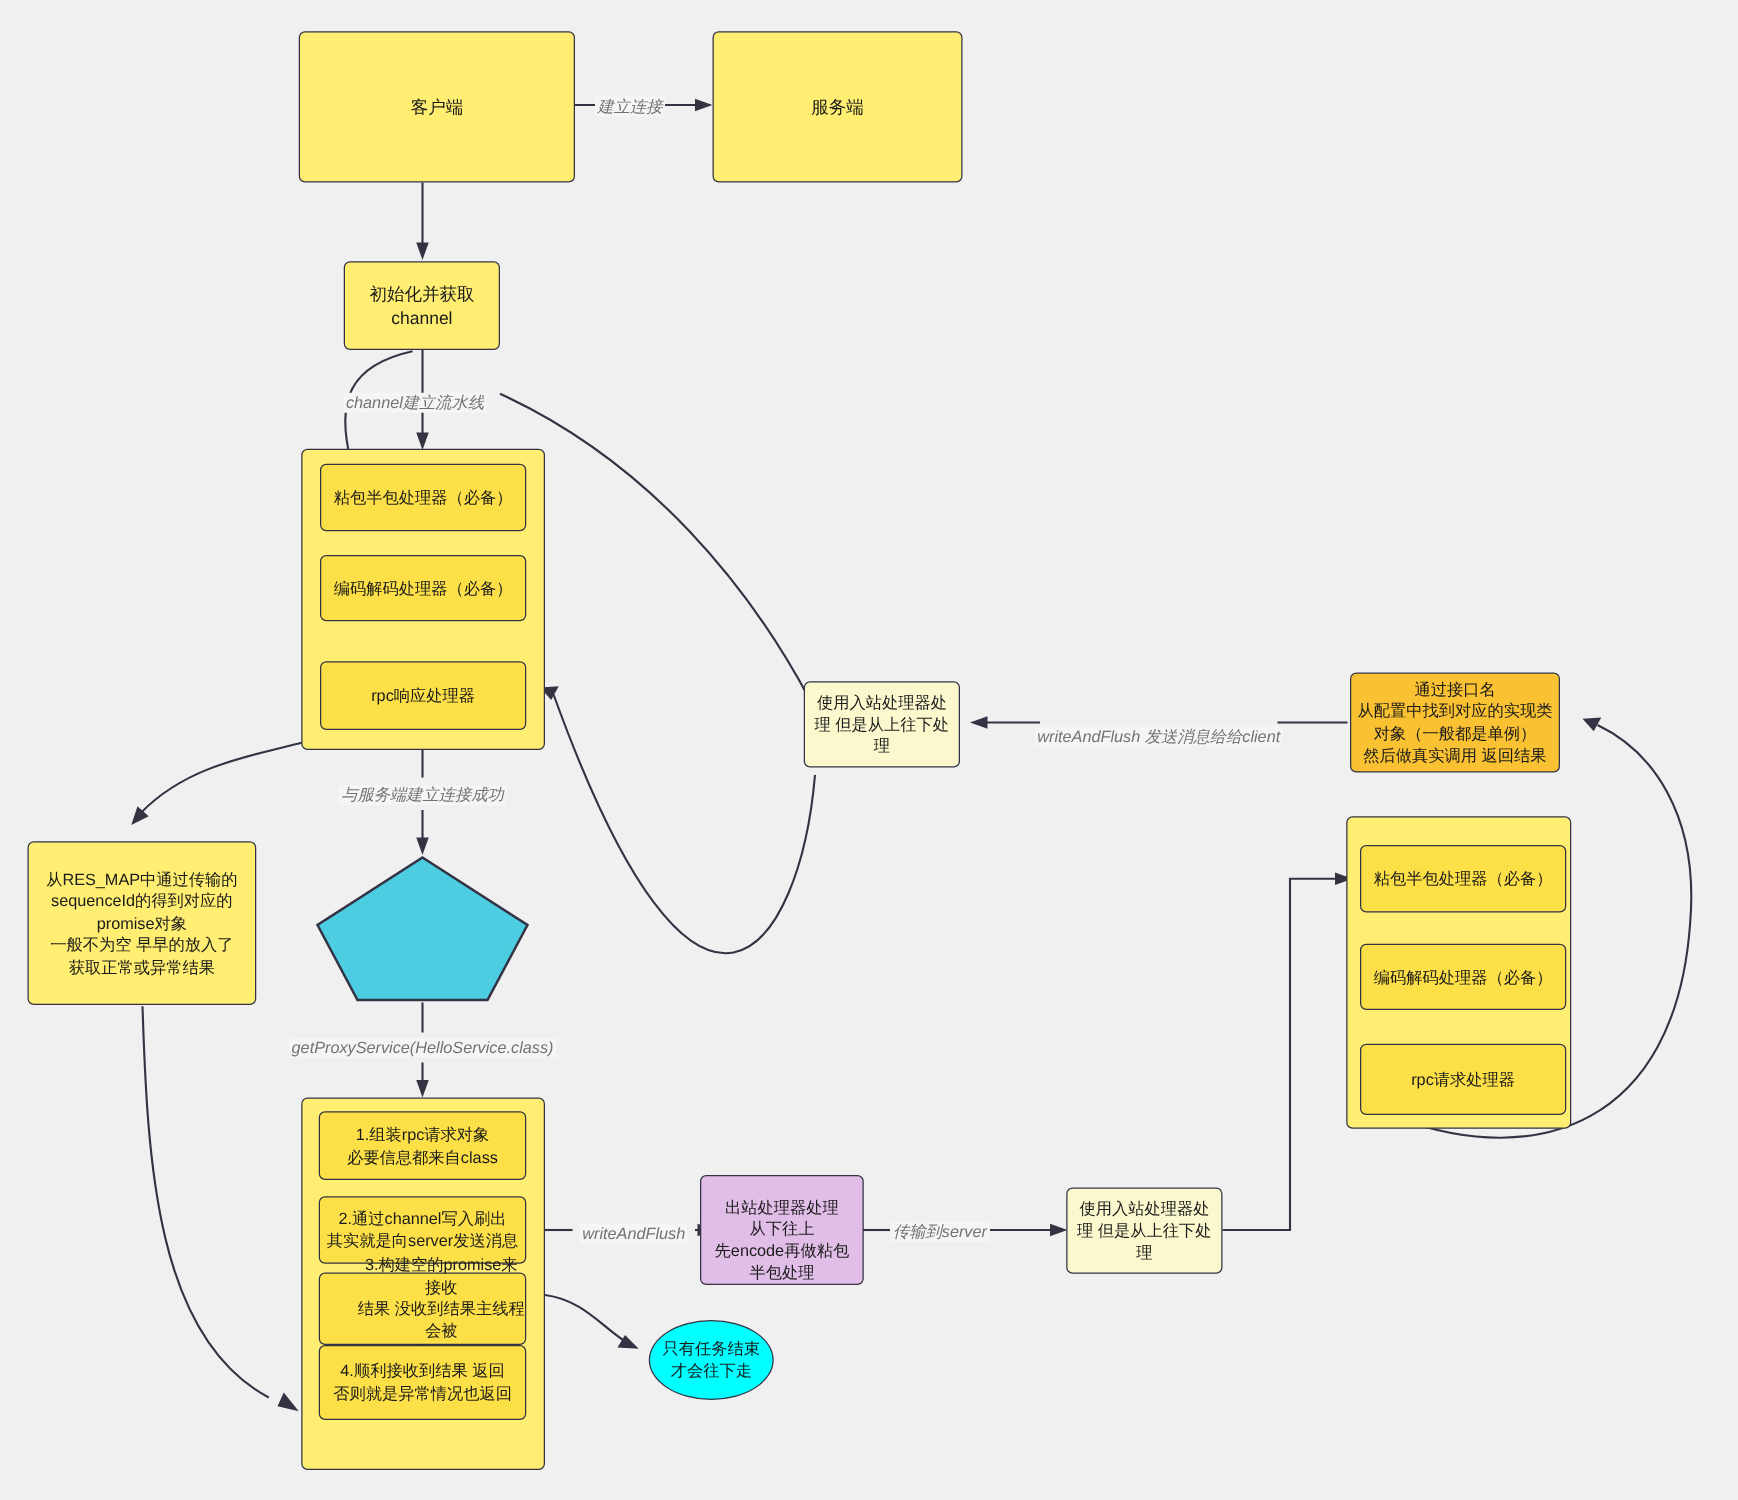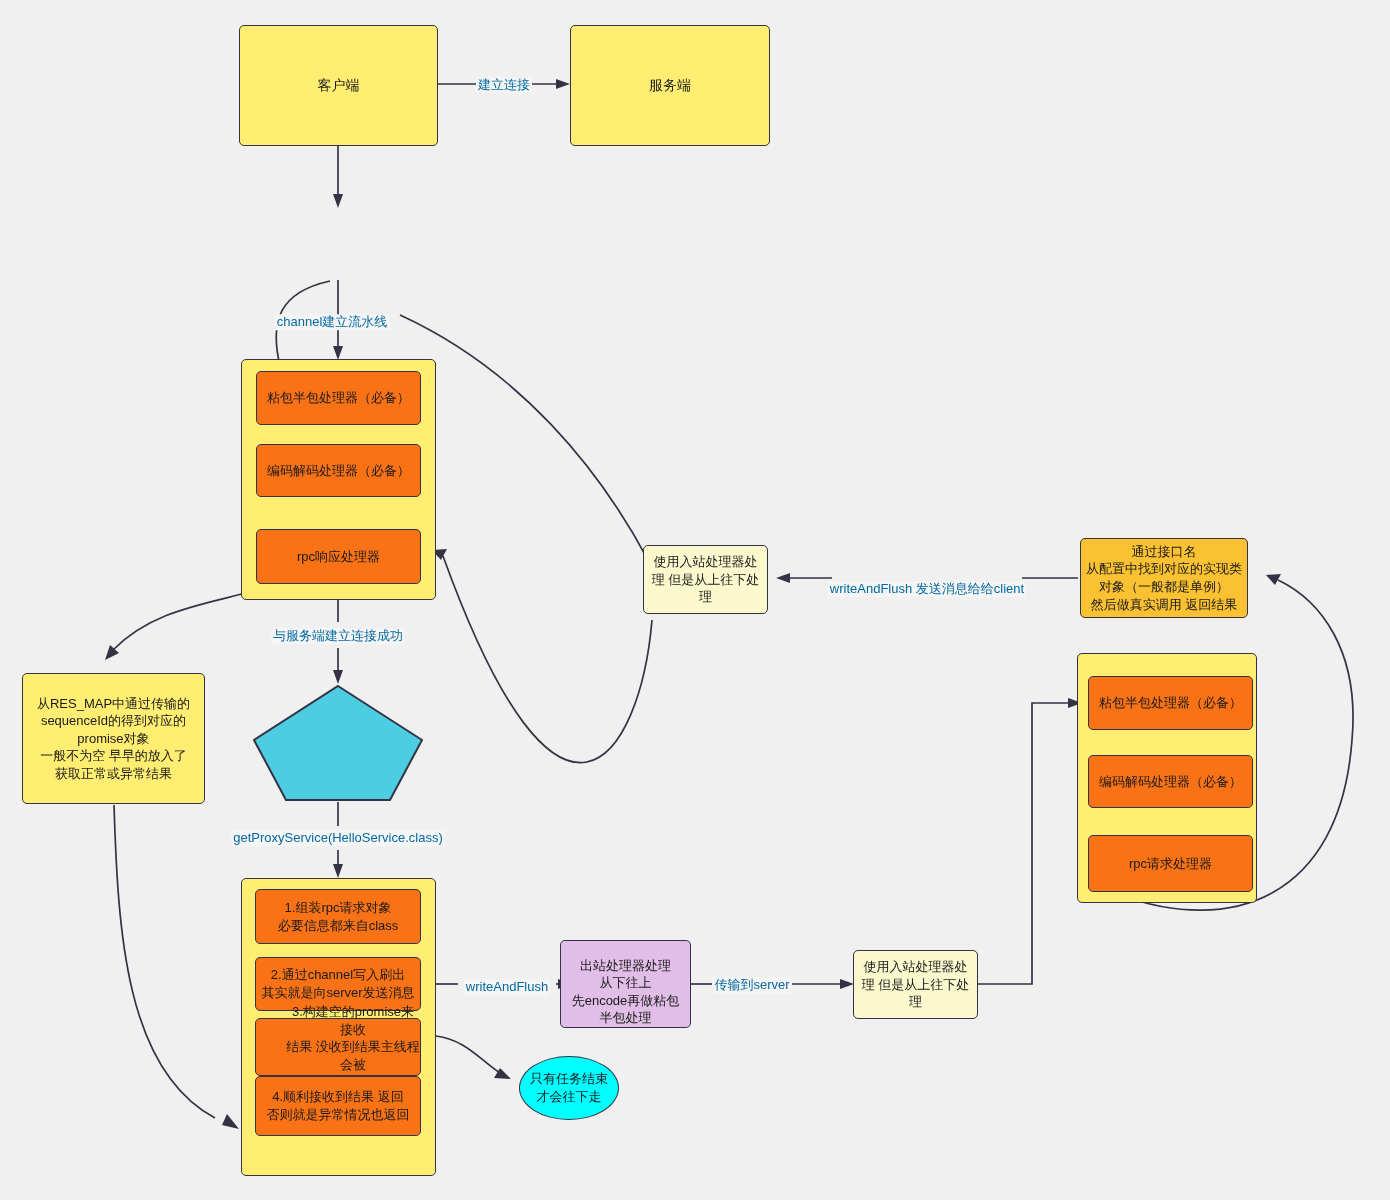--- a/index.html
+++ b/index.html
@@ -29,21 +29,21 @@
     justify-content: center;
     text-align: center;
     color: #1a1a1a;
     line-height: 1.35;
     white-space: pre-line;
     border: 1.6px solid #333344;
     border-radius: 5px;
   }
   .n-yellow  { background: #ffee72; }
   .n-lyellow { background: #fbf8ce; }
-  .n-green   { background: #f97316; }
+  .n-green   { background: #fde047; }
   .n-orange  { background: #fac232; }
   .n-purple  { background: #e1bee7; align-items: flex-end; }
   .n-aqua    { background: #00ffff; }
   .group-box { z-index: 1; }
   .inner     { z-index: 3; }
   .ellipse   { border-radius: 50%; }
   .pentagon  {
     border: none;
     background: transparent;
     border-radius: 0;
@@ -55,26 +55,27 @@
   .pentagon .pg-text {
     position: relative;
     z-index: 2;
     width: 100%;
     padding: 0 4px;
     box-sizing: border-box;
   }
   .edge-label {
     position: absolute;
     background: #f5f5f5;
-    color: #0369a1;
+    color: #737373;
     padding: 0 2px;
     white-space: nowrap;
     z-index: 5;
     transform: translate(-50%, -50%);
     line-height: 1.2;
+    font-style: italic;
   }
   .fs13 { font-size: 13px; }
   .fs14 { font-size: 14px; }
   svg.layer path, svg.layer line { fill: none; stroke: #333344; stroke-width: 1.7px; }
   svg.layer polygon.arrowhead { fill: #333344; stroke: none; }
 </style>
 </head>
 <body>
 
 <div id="canvas">
@@ -144,28 +145,32 @@
     <line x1="1078" y1="578" x2="1022" y2="578"></line>
     <line x1="832" y1="578" x2="788" y2="578"></line>
     <polygon class="arrowhead" points="776,578 790,573 790,583"></polygon>
 
     <path d="M 648,560 C 600,470 520,370 400,315"></path>
 
     <path d="M 652,620 C 640,760 560,880 443,556"></path>
     <polygon class="arrowhead" points="432,550 447,549 441,560"></polygon>
   </svg>
 
-  <div class="node n-yellow fs14" style="left:239px; top:25px; width:199px; height:121px;">
+  <div class="node n-yellow fs14" style="left:239px; top:25px; width:221px; height:121px;">
     <span>客户端</span>
   </div>
 
   <div class="node n-yellow fs14" style="left:570px; top:25px; width:200px; height:121px;">
     <span>服务端</span>
   </div>
 
+  <div class="node n-yellow fs14" style="left:275px; top:209px; width:125px; height:71px;">
+    <span>初始化并获取
+channel</span>
+  </div>
 
   <div class="node n-yellow group-box" style="left:241px; top:359px; width:195px; height:241px;"></div>
   <div class="node n-green inner fs13" style="left:256px; top:371px; width:165px; height:54px;">
     <span>粘包半包处理器（必备）</span>
   </div>
   <div class="node n-green inner fs13" style="left:256px; top:444px; width:165px; height:53px;">
     <span>编码解码处理器（必备）</span>
   </div>
   <div class="node n-green inner fs13" style="left:256px; top:529px; width:165px; height:55px;">
     <span>rpc响应处理器</span>

